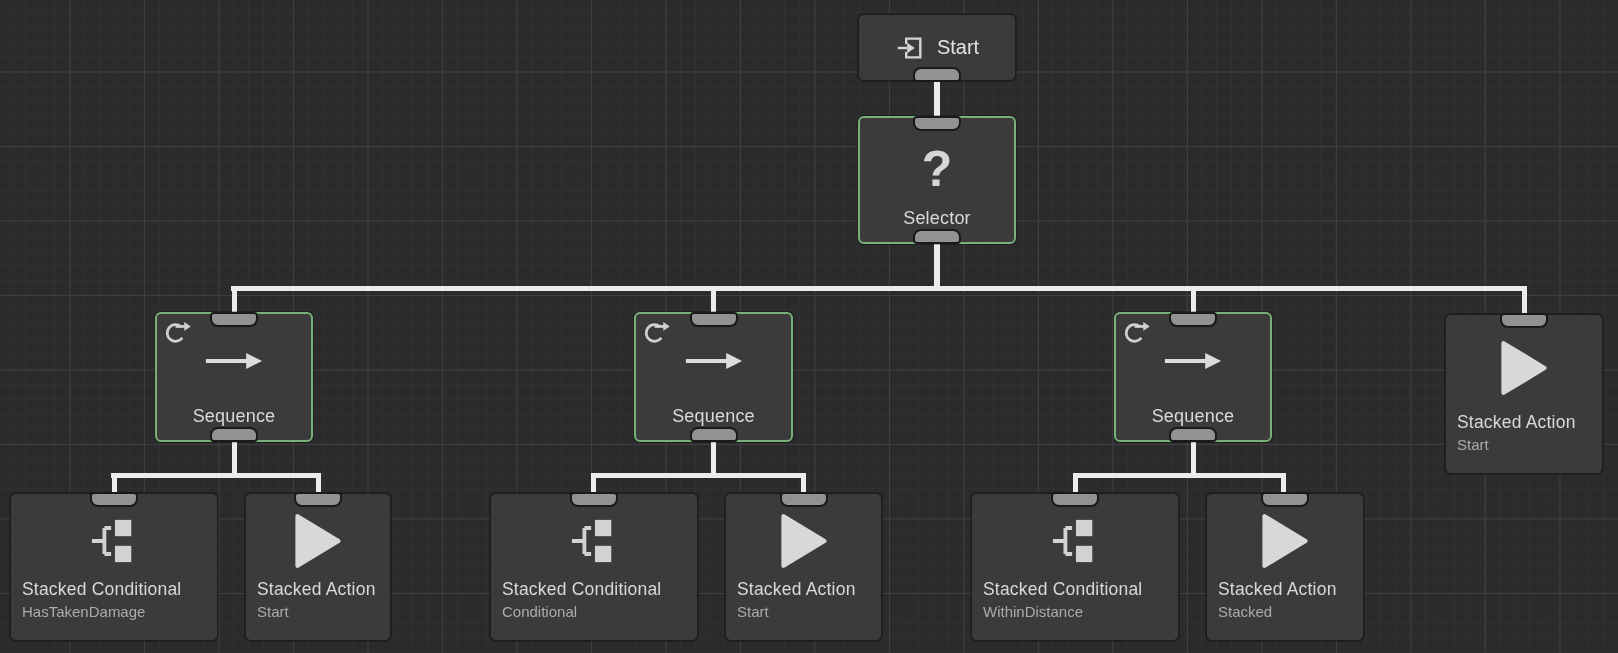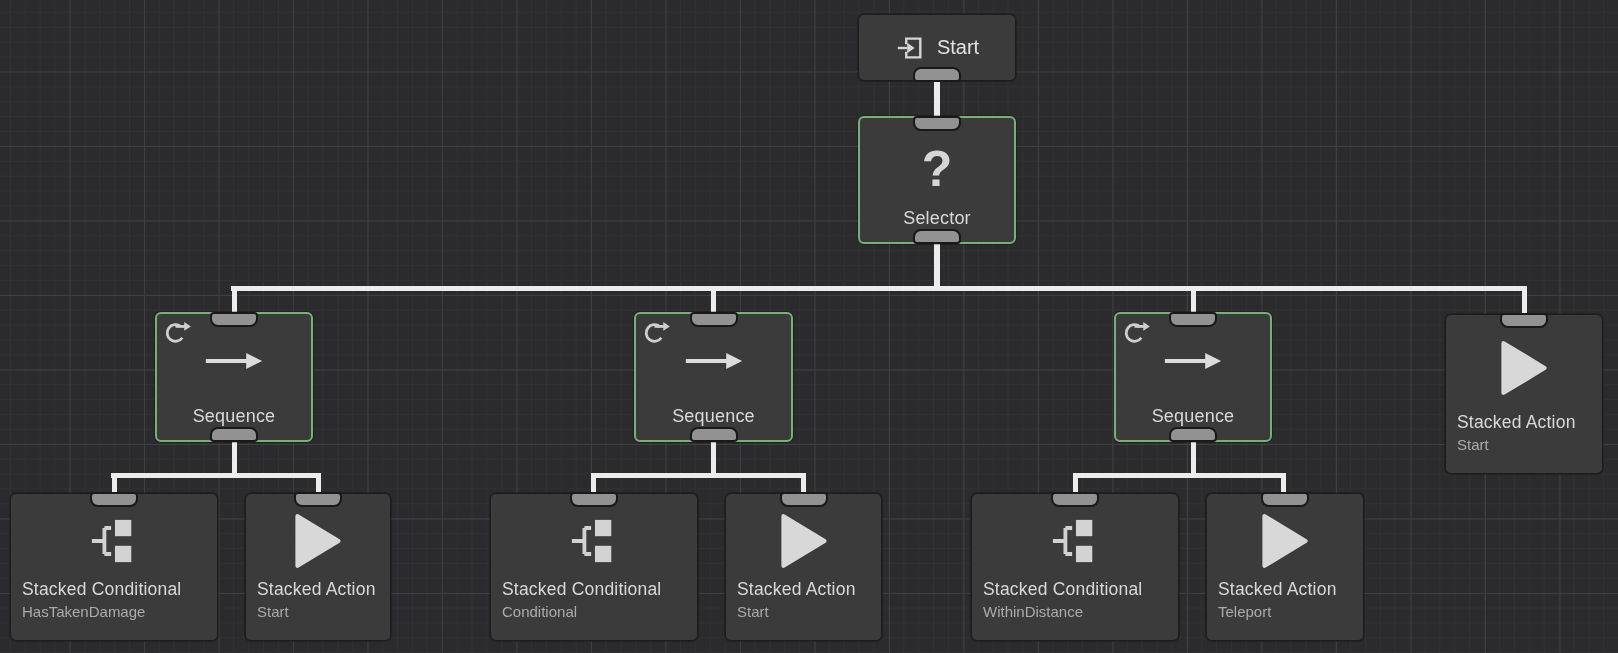--- a/index.html
+++ b/index.html
@@ -270,17 +270,17 @@
 
   <div class="node task" id="n-tele">
     <div class="port port-top"></div>
     <div class="icon-area">
       <svg width="48" height="56" viewBox="0 0 44 52">
         <polygon points="3,3 41,26 3,49" fill="#d8d8d8" stroke="#d8d8d8" stroke-width="4" stroke-linejoin="round"></polygon>
       </svg>
     </div>
     <div class="task-text">
       <div class="task-label">Stacked Action</div>
-      <div class="task-sublabel">Teleport</div>
+      <div class="task-sublabel">Stacked</div>
     </div>
   </div>
 
 </div>
 
 </body></html>

